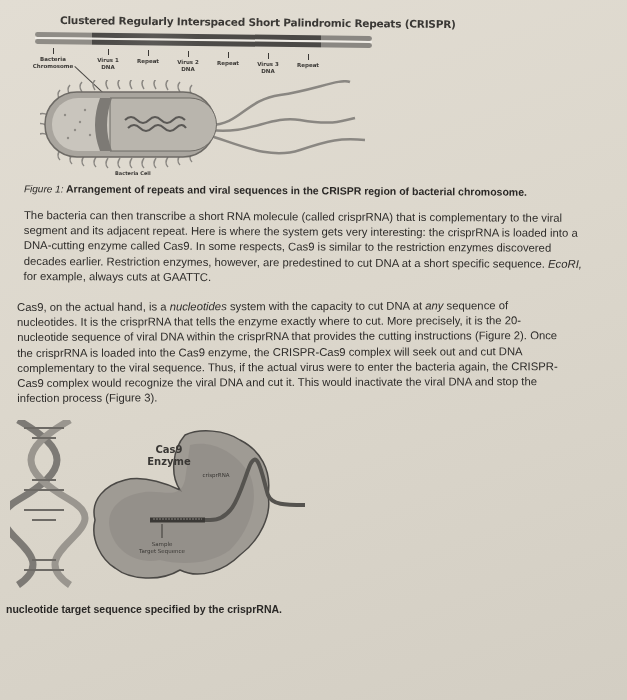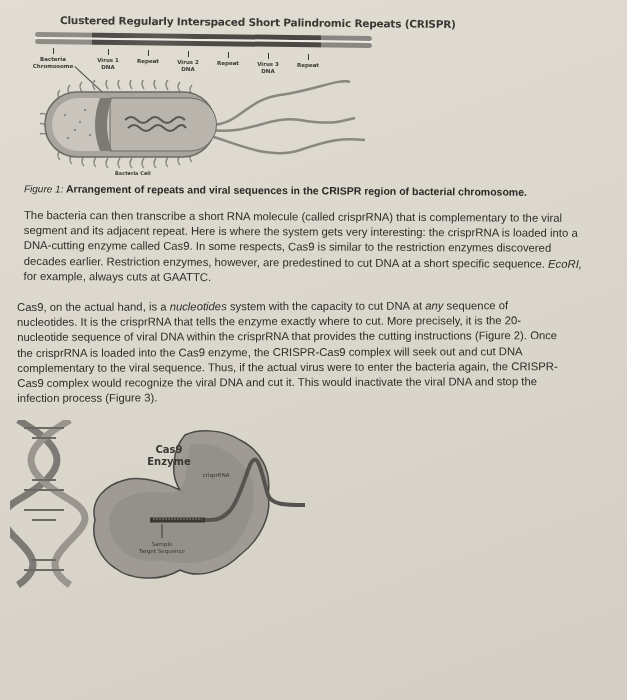--- a/index.html
+++ b/index.html
@@ -199,13 +199,14 @@
   <span>Cas9</span><br>
   <span>Enzyme</span>
 </div>
 <div class="abs small-label" style="left:196px; top:472px; width:40px;">crisprRNA</div>
 <div class="abs small-label" style="left:132px; top:541px; width:60px;">
   <span>Sample</span><br>
   <span>Target Sequence</span>
 </div>
 
 <div class="abs caption" style="left:6px; top:601px; line-height:16px;">
+  <span class="line">nucleotide target sequence specified by the crisprRNA.</span>
 </div>
 
 </body></html>

